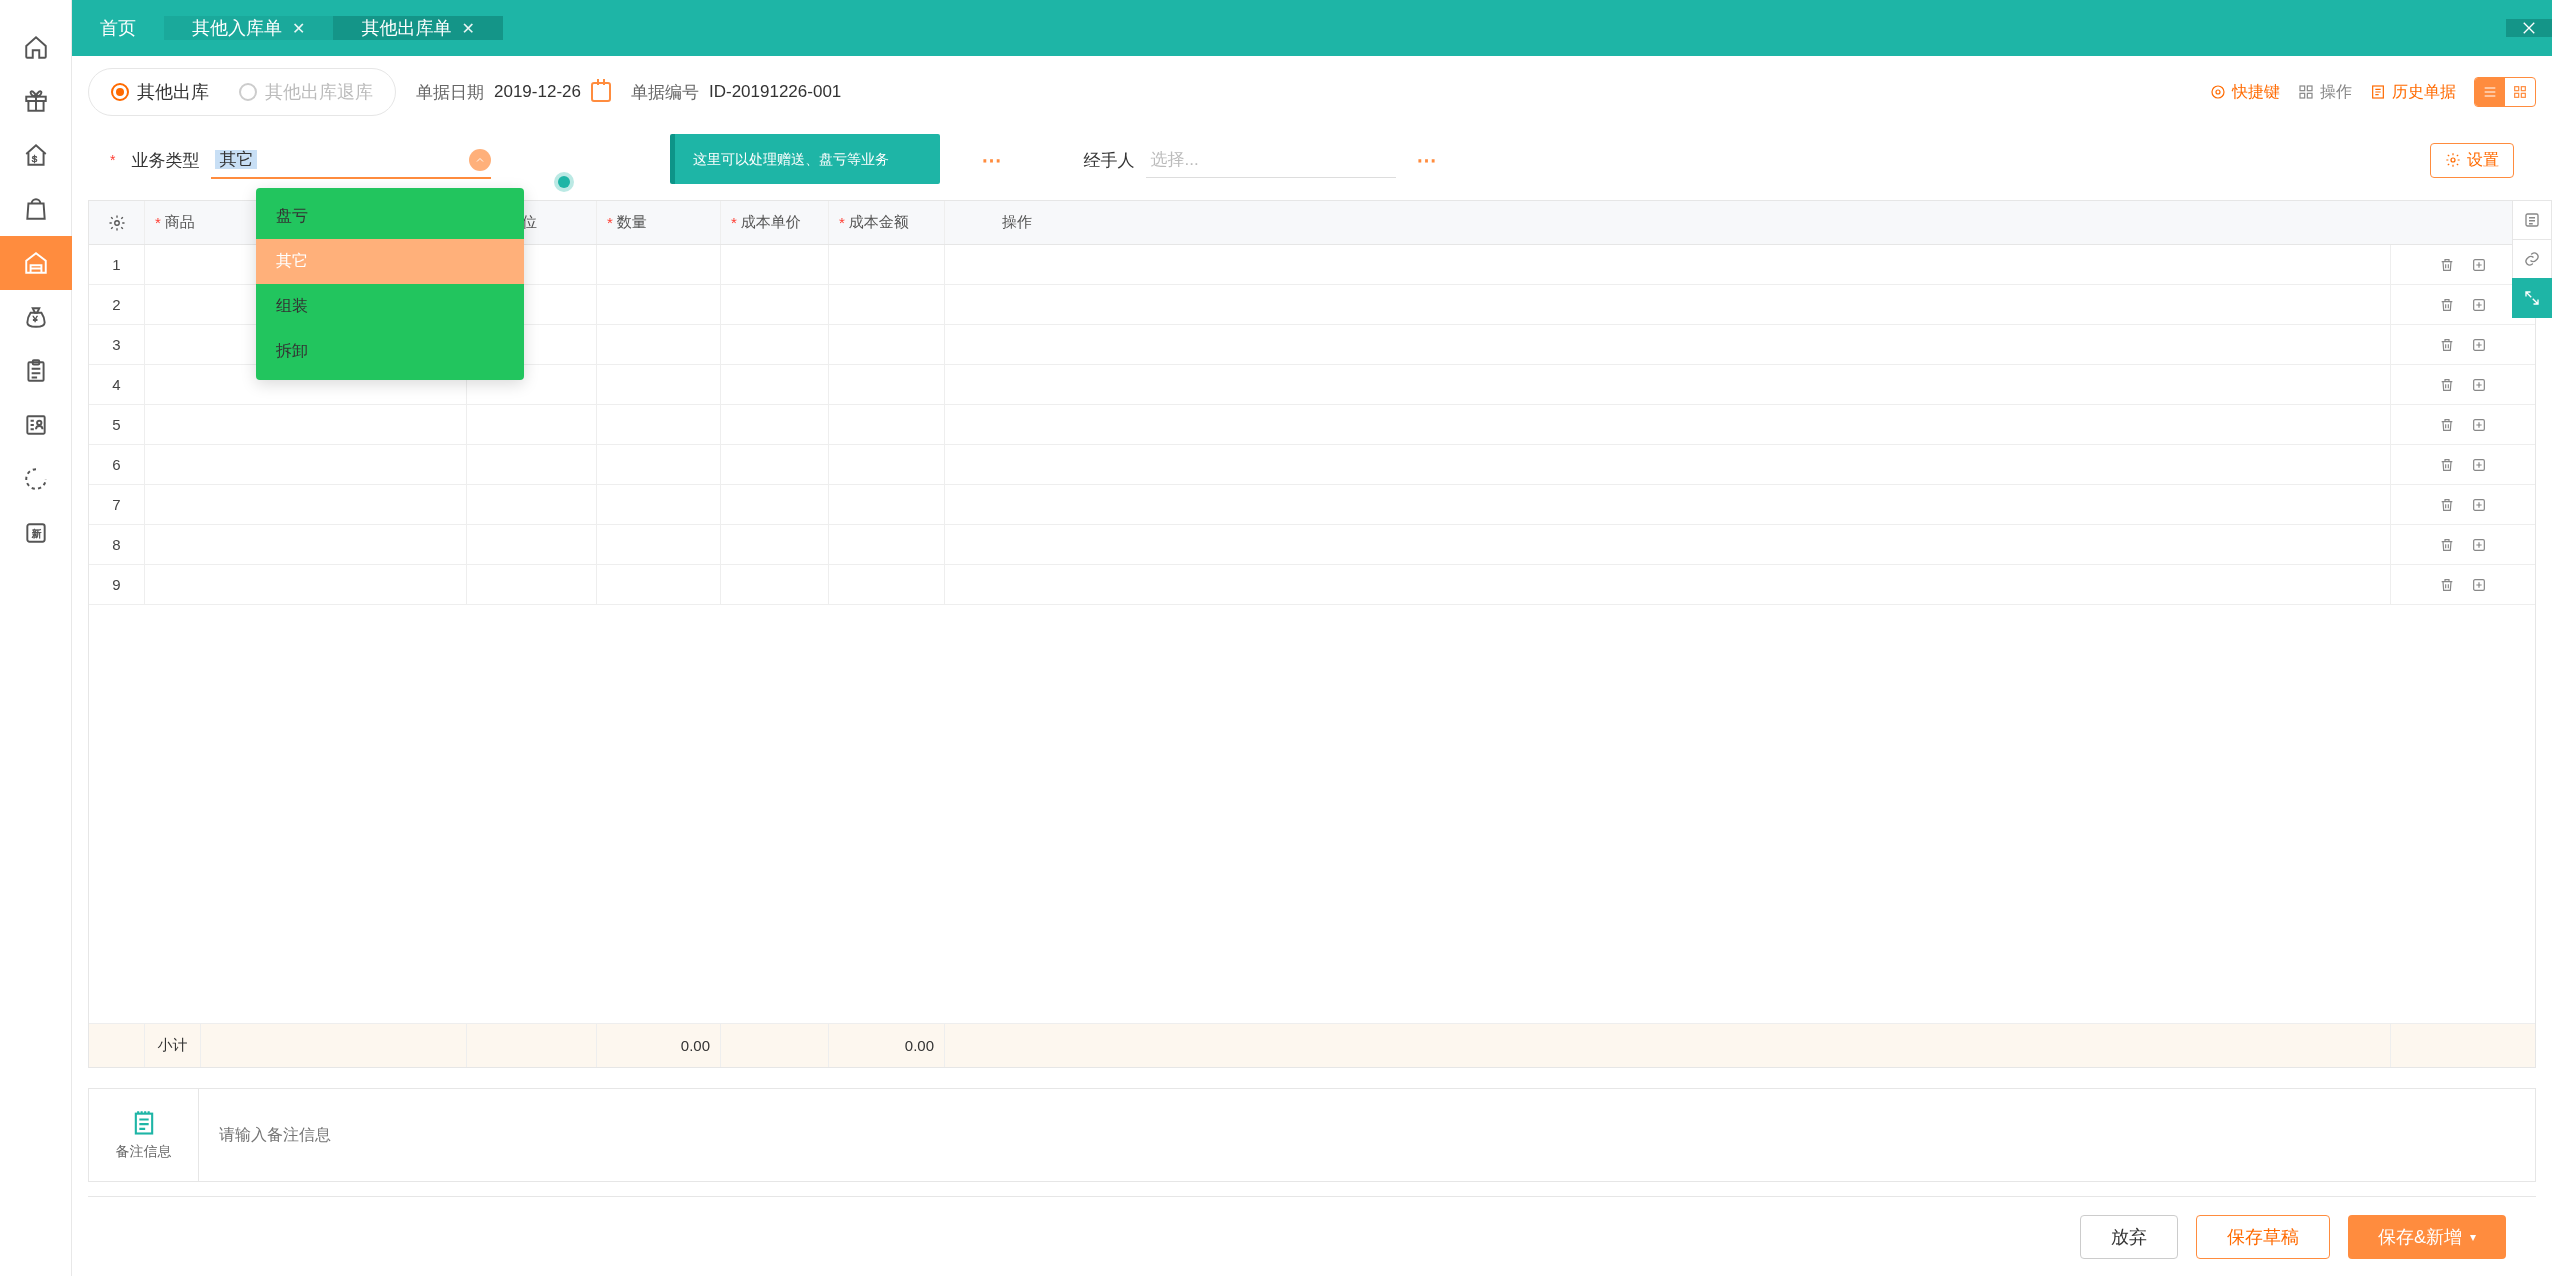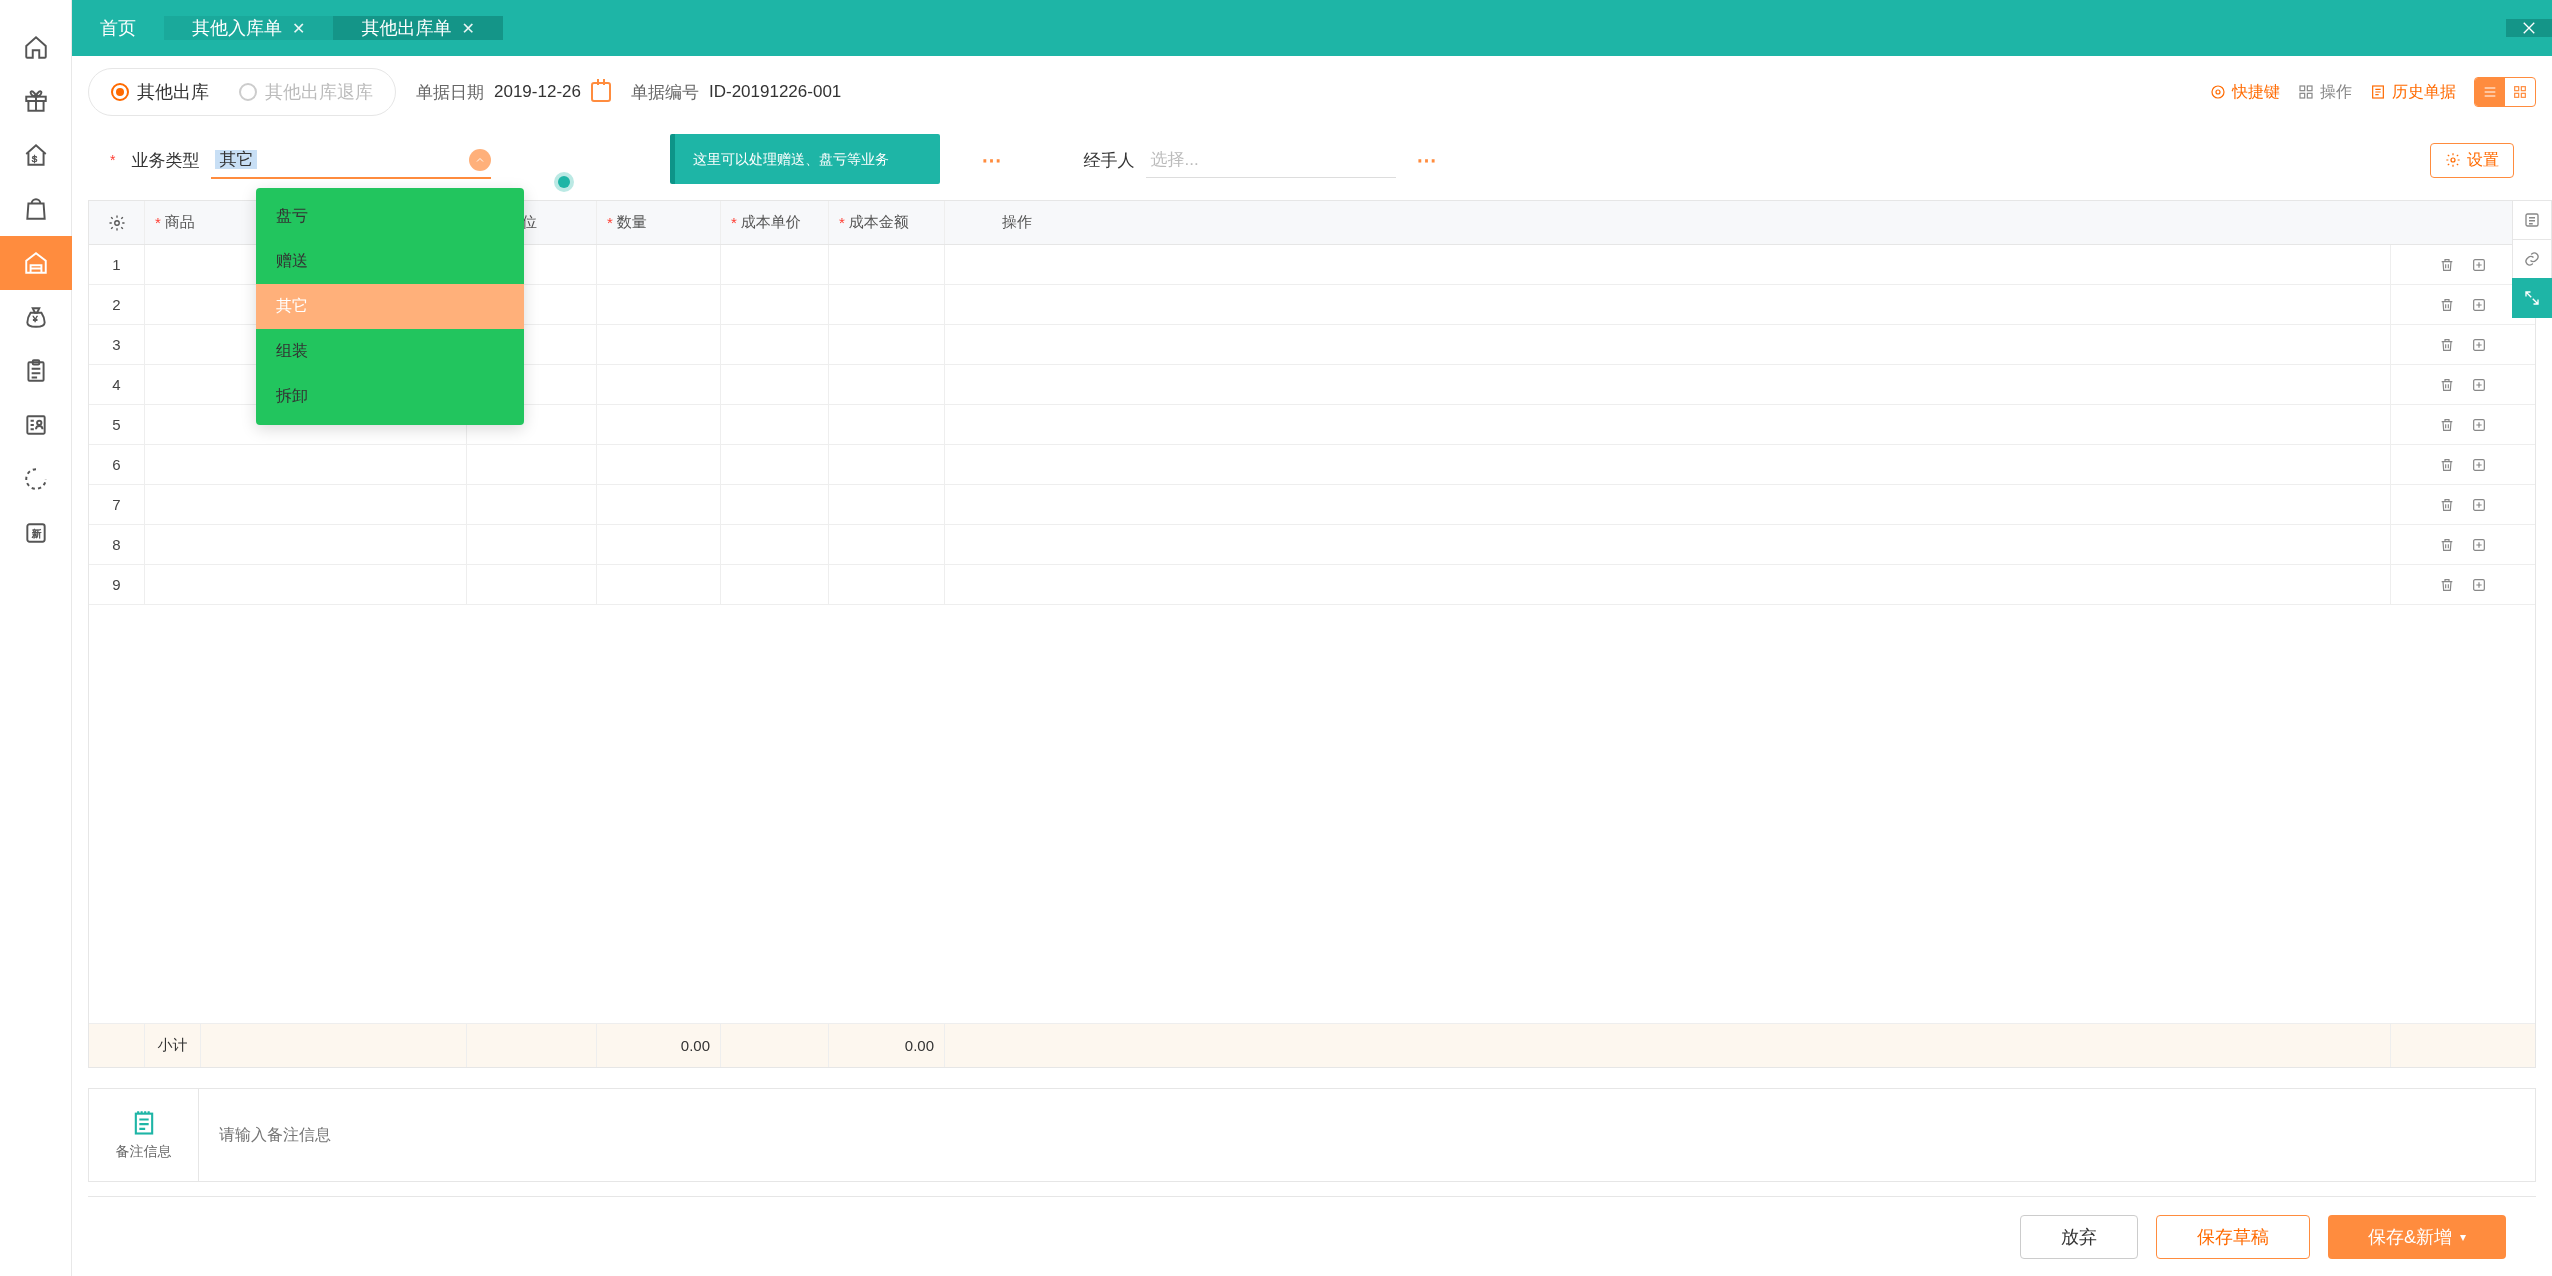--- a/index.html
+++ b/index.html
@@ -97,21 +97,21 @@
 .tfoot .td { font-size: 15px; }
 
 
 .notes { margin-top: 20px; border: 1px solid #e6e6e6; display: flex; height: 94px; }
 .notes .side { width: 110px; border-right: 1px solid #e6e6e6; display: flex; flex-direction: column; align-items: center; justify-content: center; gap: 6px; color: #666; }
 .notes .side svg { color: #1eb5a6; }
 .notes input { flex: 1; border: none; outline: none; padding: 0 20px; font-size: 16px; }
 
 
 .footer { height: 80px; border-top: 1px solid #e6e6e6; display: flex; align-items: center; justify-content: flex-end; gap: 18px; padding: 0 30px; margin-top: 14px; background:#fff; }
-.btn { height: 44px; padding: 0 40px; border-radius: 4px; font-size: 18px; cursor: pointer; display: flex; align-items: center; gap: 8px; }
+.btn { height: 44px; padding: 0 30px; border-radius: 4px; font-size: 18px; cursor: pointer; display: flex; align-items: center; gap: 8px; }
 .btn.default { border: 1px solid #ccc; background: #fff; color: #333; }
 .btn.outline { border: 1px solid #ff8c3e; background: #fff; color: #ff6a00; }
 .btn.primary { border: none; background: #ff8c3e; color: #fff; }
 .btn .chev { font-size: 12px; }
 
 
 .rightdock { position: absolute; right: 0; top: 200px; display: flex; flex-direction: column; }
 .rightdock .ditem { width: 40px; height: 40px; border: 1px solid #e6e6e6; background: #fff; display: flex; align-items: center; justify-content: center; color: #888; cursor: pointer; margin-bottom: -1px; }
 .rightdock .ditem.active { background: #1eb5a6; color: #fff; border-color: #1eb5a6; }
 
@@ -306,21 +306,20 @@
         <div class="settings-btn">
             <svg width="16" height="16" viewBox="0 0 24 24">
               <circle cx="12" cy="12" r="3"></circle>
               <path d="M12 2v3M12 19v3M4.2 4.2l2.1 2.1M17.7 17.7l2.1 2.1M2 12h3M19 12h3M4.2 19.8l2.1-2.1M17.7 6.3l2.1-2.1"></path>
             </svg>
             <span>设置</span>
           </div>
 
         <div class="dropdown" id="dropdown">
             <div class="item">盘亏</div>
-            <div class="item">赠送</div>
             <div class="item selected">其它</div>
             <div class="item">组装</div>
             <div class="item">拆卸</div>
           </div>
       </div>
 
       <div class="tablewrap">
         <div class="thead">
           <div class="th col-gear">
               <svg width="18" height="18" viewBox="0 0 24 24">

